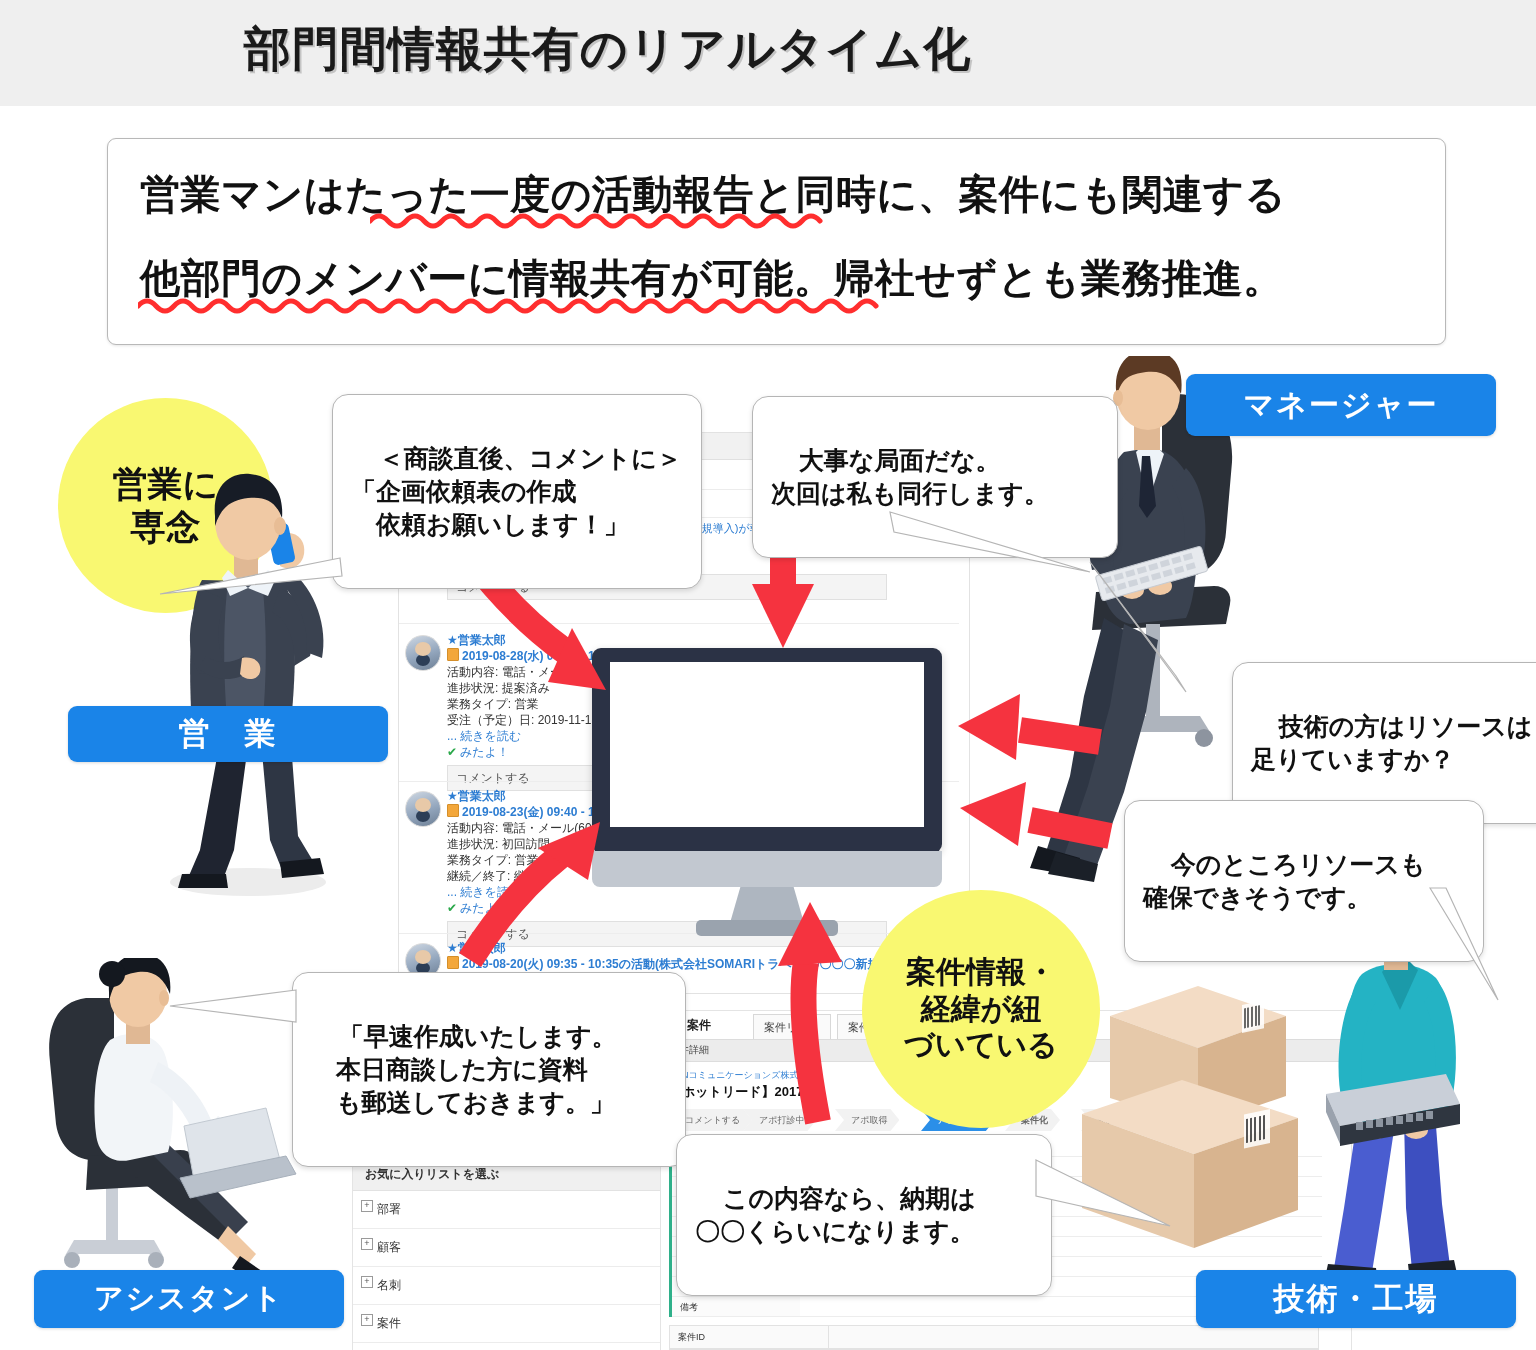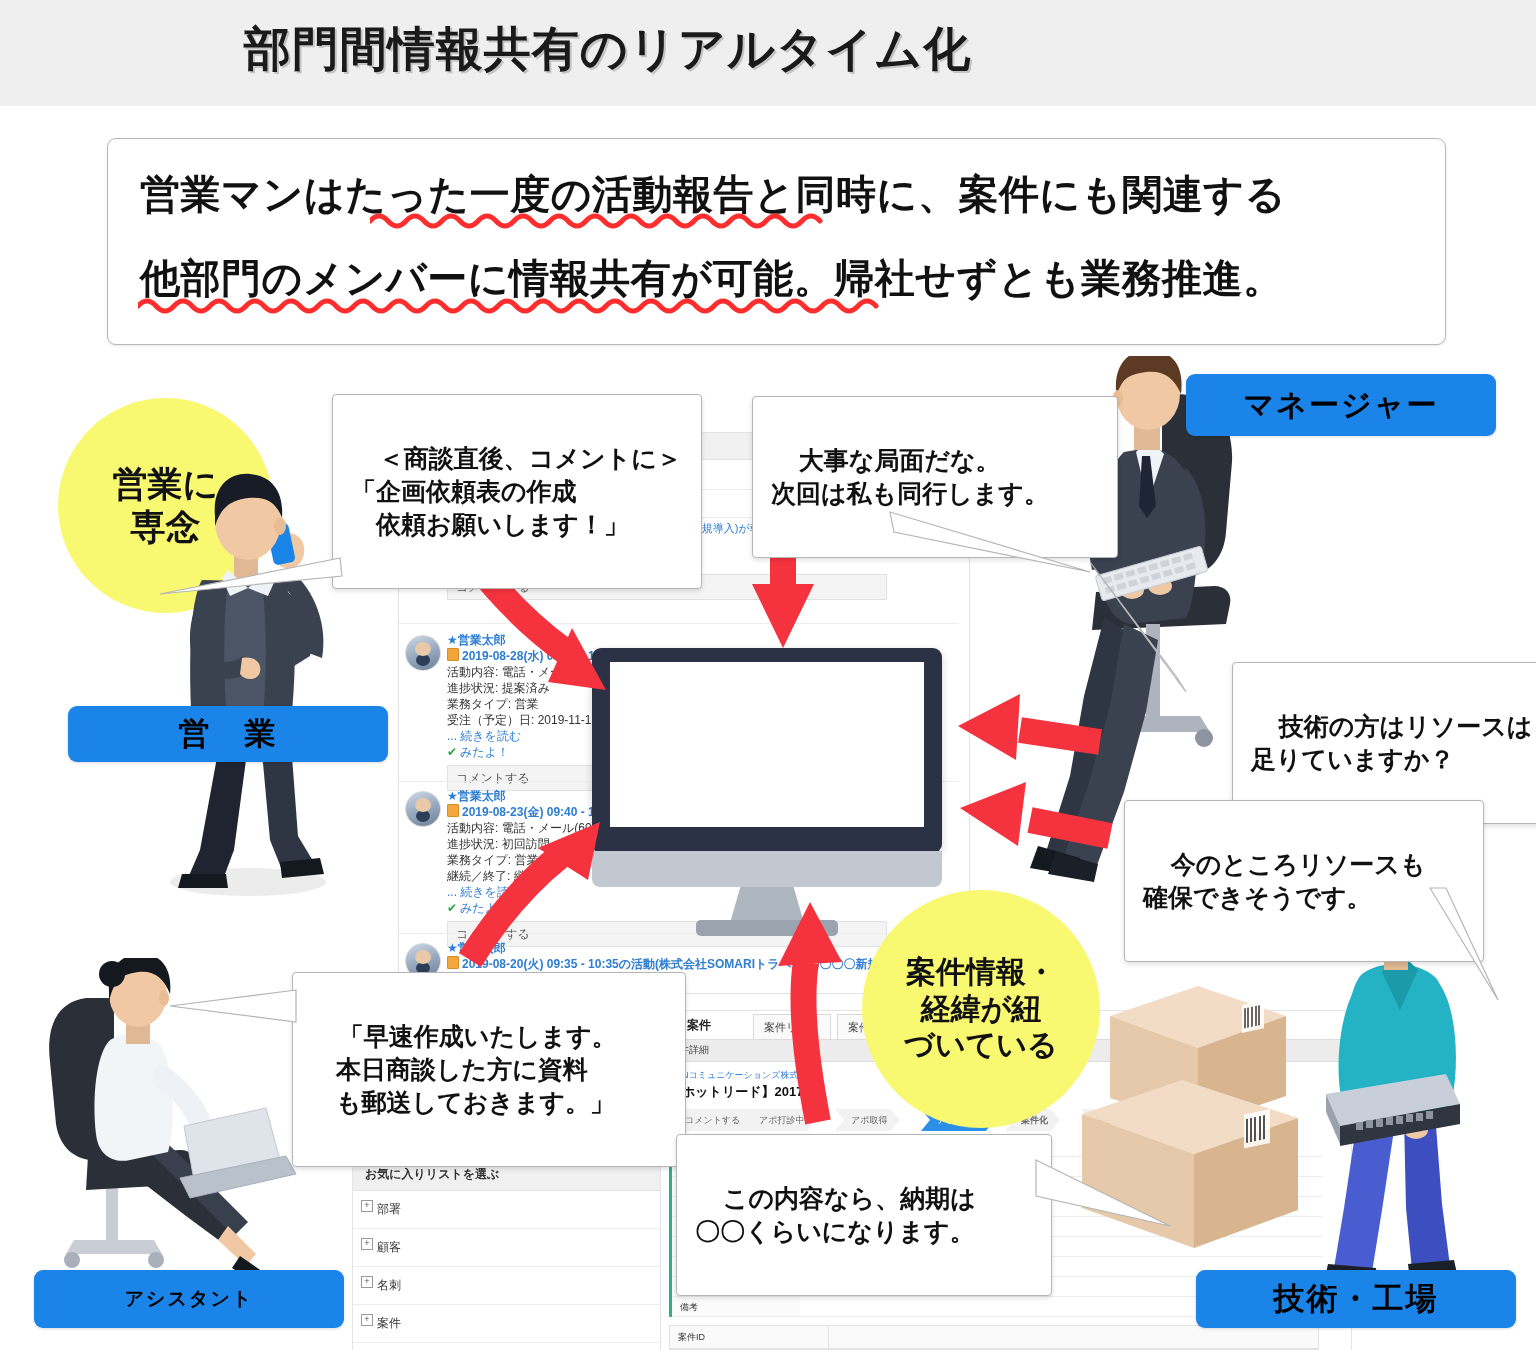--- a/index.html
+++ b/index.html
@@ -127,29 +127,29 @@
     clip-path:polygon(14% 0,86% 0,100% 100%,0 100%);}
   .mon-foot{position:absolute;left:104px;top:272px;width:142px;height:16px;background:#9aa3ae;border-radius:5px;}
   .mon-text{
     position:absolute;left:18px;top:14px;width:314px;height:165px;
     display:flex;flex-direction:column;align-items:center;justify-content:center;
     font-size:48px;font-weight:bold;color:#262c38;line-height:1.06;letter-spacing:1px;
   }
 
   
   .bubble{
-    position:absolute;background:#fff;border:1px solid #b5b5b5;border-radius:4px;
+    position:absolute;background:#fff;border:1px solid #b5b5b5;border-radius:16px;
     box-shadow:0 2px 5px rgba(0,0,0,.13);
     font-size:25px;font-weight:bold;color:#111;line-height:1.32;
     padding:14px 18px;white-space:pre;
   }
 
   
   .badge{
-    position:absolute;background:#1a84e8;color:#000000;border-radius:9px;
+    position:absolute;background:#1a84e8;color:#ffffff;border-radius:9px;
     font-size:31px;font-weight:bold;text-align:left;
     display:flex;align-items:center;justify-content:center;
     box-shadow:0 1px 3px rgba(0,0,0,.15);letter-spacing:2px;
   }
 
   
   .ycircle{
     position:absolute;border-radius:50%;background:#f9f871;
     display:flex;align-items:center;justify-content:center;text-align:center;
     font-weight:bold;color:#111;line-height:1.22;white-space:pre;
@@ -471,21 +471,21 @@
 
       <ellipse cx="104" cy="36" rx="29" ry="33" fill="#f0c9a4"></ellipse>
 
       <path d="M75 34 C73 6 92 -6 110 -4 C132 -2 138 16 136 36 C130 20 120 12 104 14 C90 16 80 20 75 44 Z" fill="#14181f"></path>
       <circle cx="78" cy="16" r="13" fill="#14181f"></circle>
 
       <ellipse cx="130" cy="40" rx="5" ry="8" fill="#e8bd95"></ellipse>
     </svg>
   </div>
 
-  <div class="badge" style="left:34px;top:1270px;width:310px;height:58px;font-size:19px;">
+  <div class="badge" style="left:34px;top:1270px;width:310px;height:58px;font-size:29px;">
     <span>アシスタント</span>
   </div>
 
   <div class="person" style="left:1058px;top:948px;width:270px;height:340px;">
     <svg width="270" height="340" viewBox="0 0 270 340">
 
       <path d="M52 68 L140 38 L228 68 L140 100 Z" fill="#f3dcc5"></path>
       <path d="M52 68 L140 100 L140 178 L52 150 Z" fill="#e6c9aa"></path>
       <path d="M140 100 L228 68 L228 148 L140 178 Z" fill="#d8b48f"></path>
       <rect x="184" y="96" width="22" height="28" fill="#ffffff" opacity=".85" transform="skewY(-12)"></rect>

